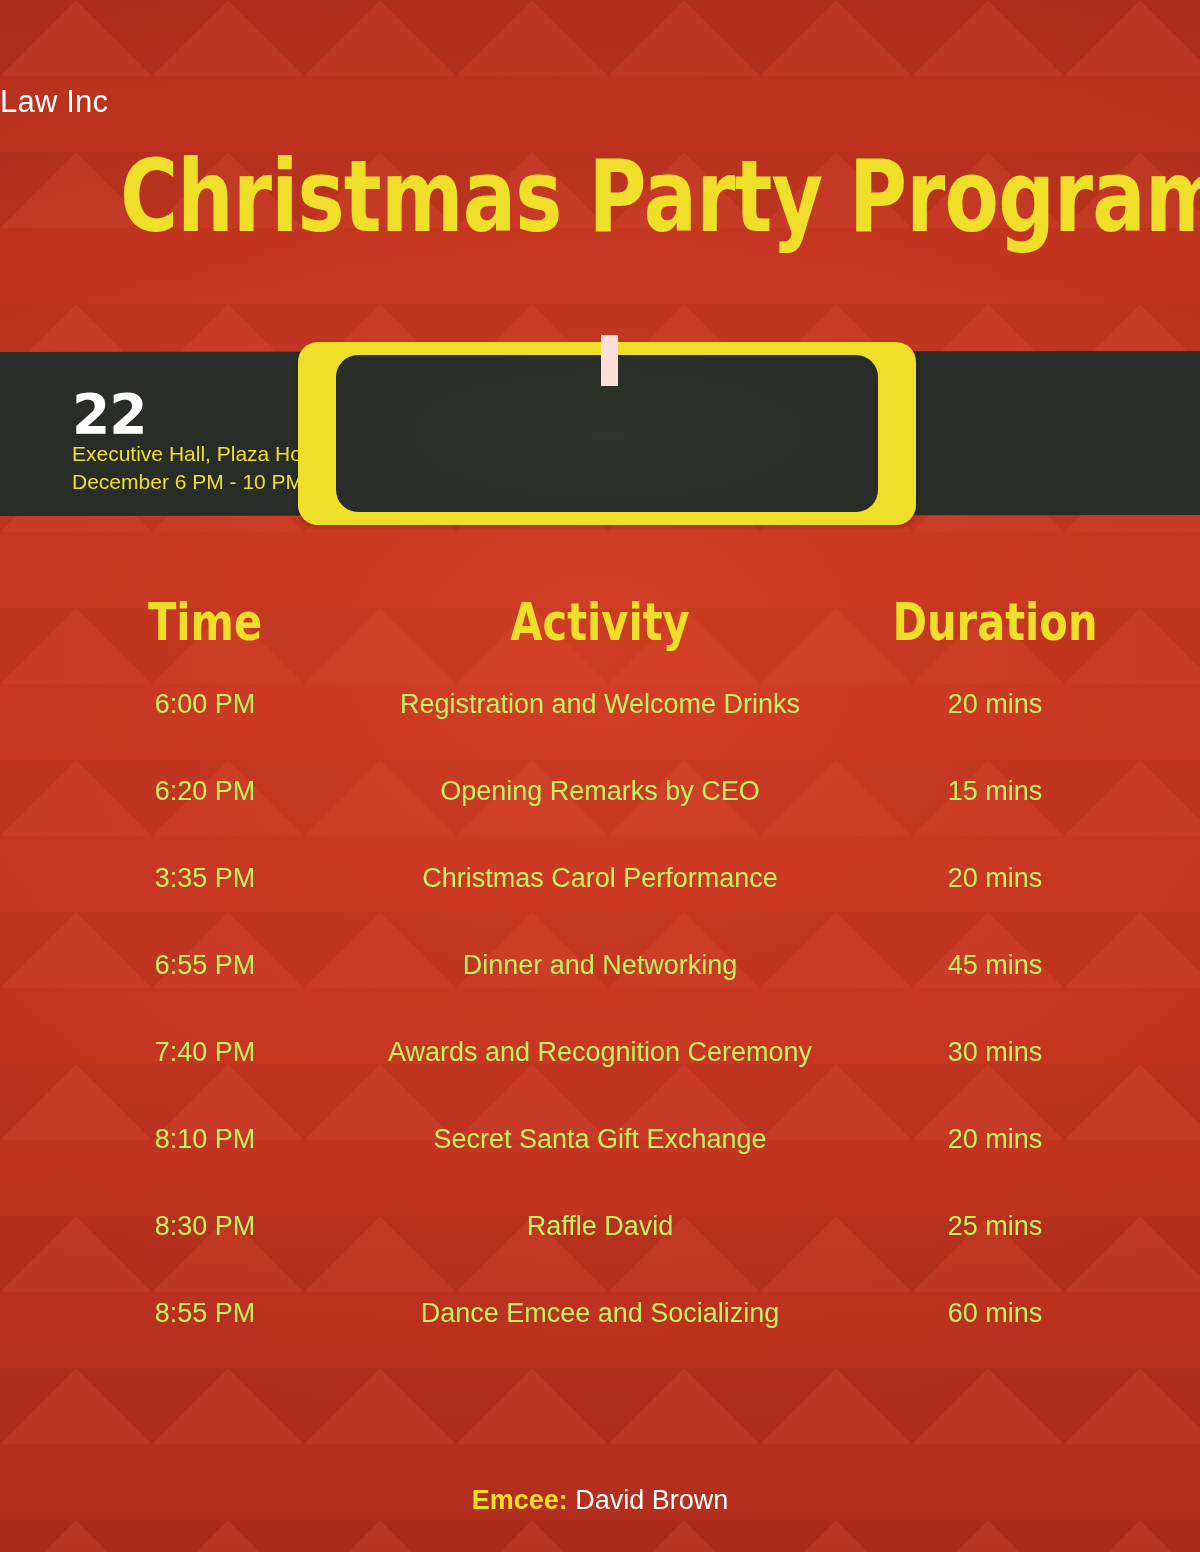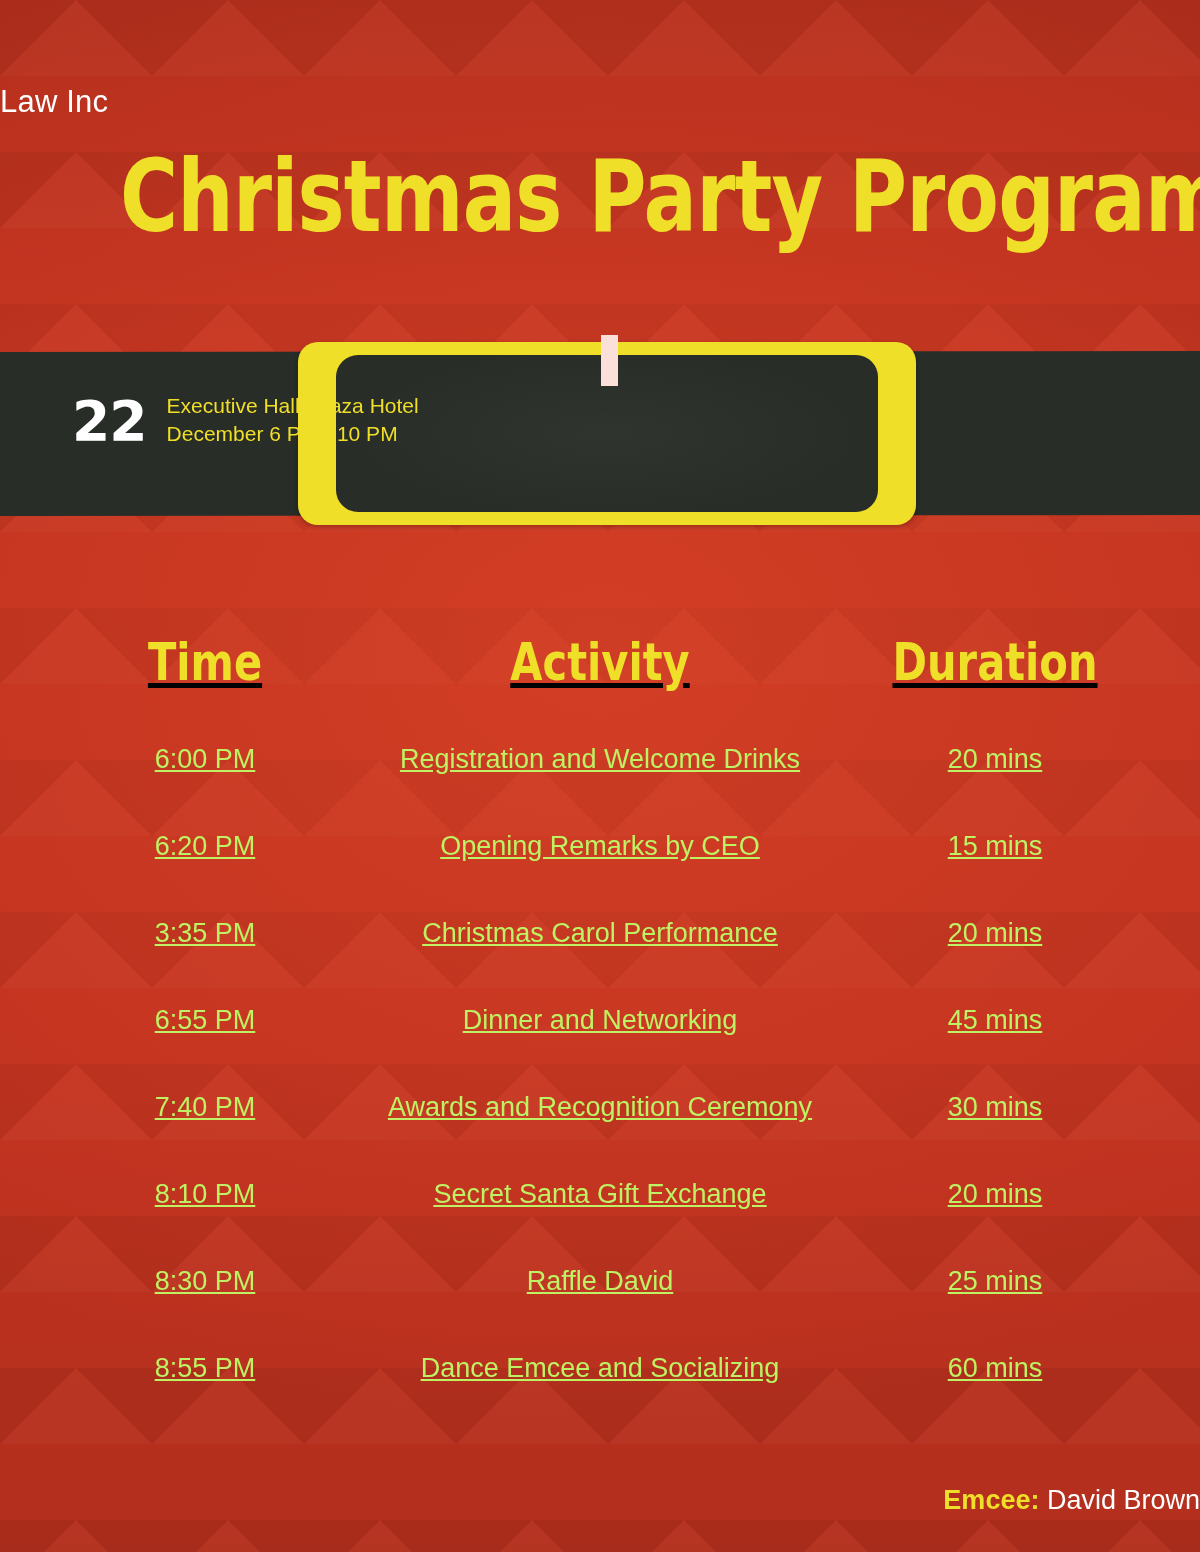--- a/index.html
+++ b/index.html
@@ -120,22 +120,23 @@
     height: 51px;
     background: #FBE0DA;
     z-index: 8;
   }
 
   #buckle-content {
     position: absolute;
     left: 72px;
     top: 62px;
     display: flex;
-    align-items: flex-end;
+    align-items: flex-start;
     z-index: 9;
+    flex-direction: column;
   }
   #event-day {
     font-family: "DejaVu Sans", sans-serif;
     font-size: 55px;
     font-weight: bold;
     color: #FFFFFF;
     line-height: 0.95;
     letter-spacing: -1px;
     margin-right: 20px;
     margin-top: -4px;
@@ -151,22 +152,21 @@
   #schedule {
     position: absolute;
     top: 596px; left: 0;
     width: 1200px;
     z-index: 5;
   }
   .row {
     display: flex;
     width: 1080px;
     margin: 0 auto;
-    align-items: flex-end;
-    text-decoration: underline;
+    align-items: flex-start;
   }
   .col-time     { width: 290px; text-align: center; }
   .col-activity { width: 500px; text-align: center; }
   .col-duration { width: 290px; text-align: center; }
 
   #table-head {
     height: 92px;
   }
   #table-head .hcell {
     font-family: "DejaVu Sans", sans-serif;
@@ -182,21 +182,21 @@
     font-size: 27px;
     color: #bef264;
   }
   .data-row .cell { line-height: 1.2; }
 
   
   #footer {
     position: absolute;
     top: 1485px; left: 0;
     width: 1200px;
-    text-align: right;
+    text-align: center;
     font-size: 27px;
     color: #FFFFFF;
     z-index: 5;
   }
   #emcee-label {
     color: #F0DF28;
     font-weight: bold;
   }
 </style>
 </head>

